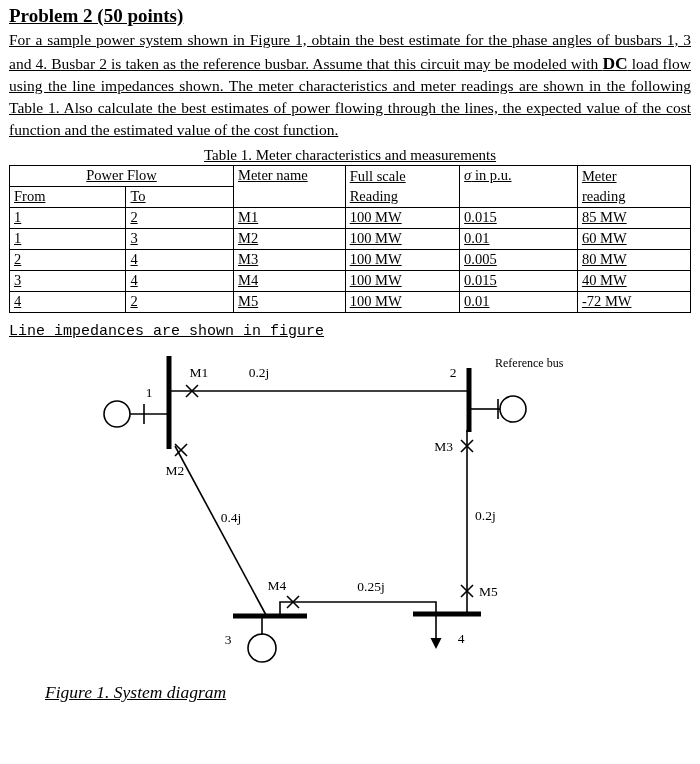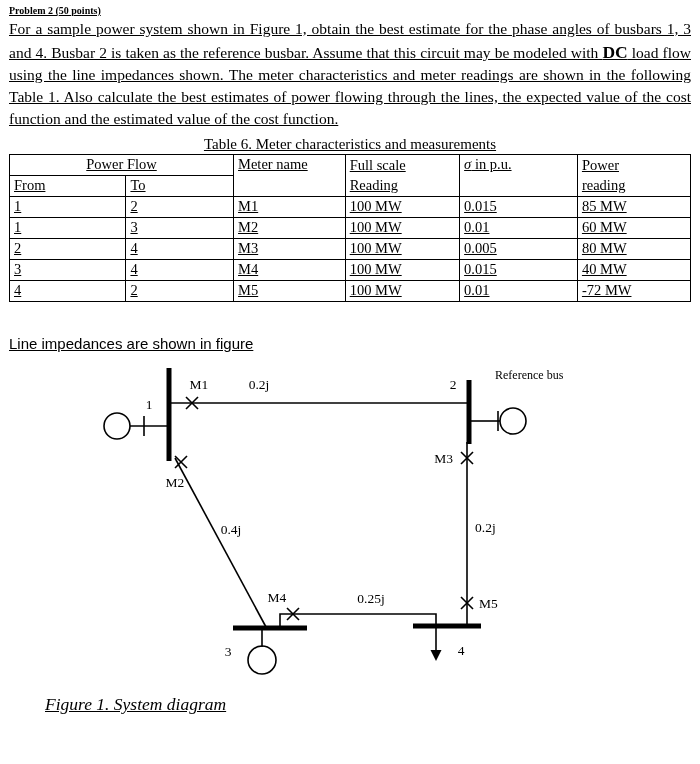--- a/index.html
+++ b/index.html
@@ -4,21 +4,21 @@
 <style>
   * { margin:0; padding:0; box-sizing:border-box; }
   html,body { background:#fff; }
   body {
     width:700px; height:764px; overflow:hidden;
     font-family:"Liberation Serif", serif; color:#000;
   }
   .page { padding:5px 9px 0 9px; }
 
   .title {
-    font-size:10px; font-weight:bold; text-decoration:underline;
+    font-size:19px; font-weight:bold; text-decoration:underline;
     margin-bottom:2px;
   }
   .para {
     font-size:15.5px; line-height:1.40; text-align:justify;
     text-decoration:underline;
   }
   .dc { font-size:17.5px;font-weight:bold; }
 
   .table-caption {
     text-align:center; font-size:15px; text-decoration:underline;
@@ -32,63 +32,63 @@
     border:1px solid #000; padding:0 4px 1px 4px;
     font-weight:normal; text-align:left; vertical-align:top;
     text-decoration:underline; line-height:1.3;
   }
   table.meter th.pf { text-align:center; }
   table.meter td { height:21px; }
   .two-line div { line-height:20px; }
   .it { font-style:italic; }
 
   .fig-intro {
-    font-family:Liberation Sans, sans-serif;
+    font-family:Liberation Mono, monospace;
     font-size:15px; text-decoration:underline;
-    margin-top:33px;
+    margin-top:10px;
   }
   .diagram-wrap { margin-top:4px; }
   .fig-caption {
     font-size:17.5px; text-decoration:underline;
     margin:4px 0 0 36px;
     font-style:italic;
   }
   svg text { text-decoration:none; }
 </style>
 </head>
 <body>
 
 <div class="page">
 
   <div class="title">Problem 2 (50 points)</div>
 
   <p class="para"><span>For a sample power system shown in Figure 1, obtain the best estimate for the phase angles of busbars 1, 3 and 4. Busbar 2 is taken as the reference busbar. Assume that this circuit may be modeled with </span><span class="dc">DC</span><span> load flow using the line impedances shown. The meter characteristics and meter readings are shown in the following Table 1. Also calculate the best estimates of power flowing through the lines, the expected value of the cost function and the estimated value of the cost function.</span></p>
 
-  <div class="table-caption">Table 6. Meter characteristics and measurements</div>
+  <div class="table-caption">Table 1. Meter characteristics and measurements</div>
 
   <table class="meter">
     <colgroup>
       <col style="width:17.1%">
         <col style="width:15.8%">
         <col style="width:16.4%">
       <col style="width:16.8%">
         <col style="width:17.3%">
         <col style="width:16.6%">
     </colgroup>
     <thead>
       <tr>
         <th class="pf" colspan="2">Power Flow</th>
         <th rowspan="2">Meter name</th>
         <th rowspan="2" class="two-line">
           <div>Full scale</div>
           <div>Reading</div>
         </th>
         <th rowspan="2"><span class="it">σ</span><span> in p.u.</span></th>
         <th rowspan="2" class="two-line">
-          <div>Power</div>
+          <div>Meter</div>
           <div>reading</div>
         </th>
       </tr>
       <tr>
         <th>From</th>
         <th>To</th>
       </tr>
     </thead>
     <tbody>
       <tr>

